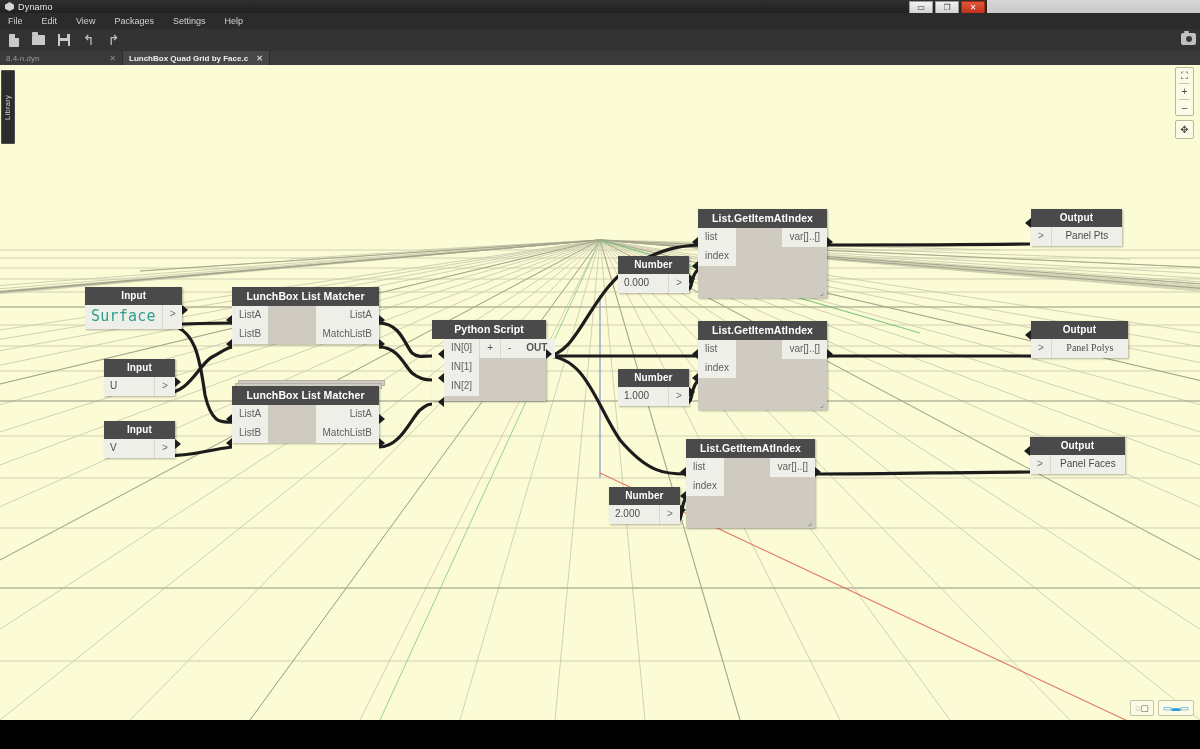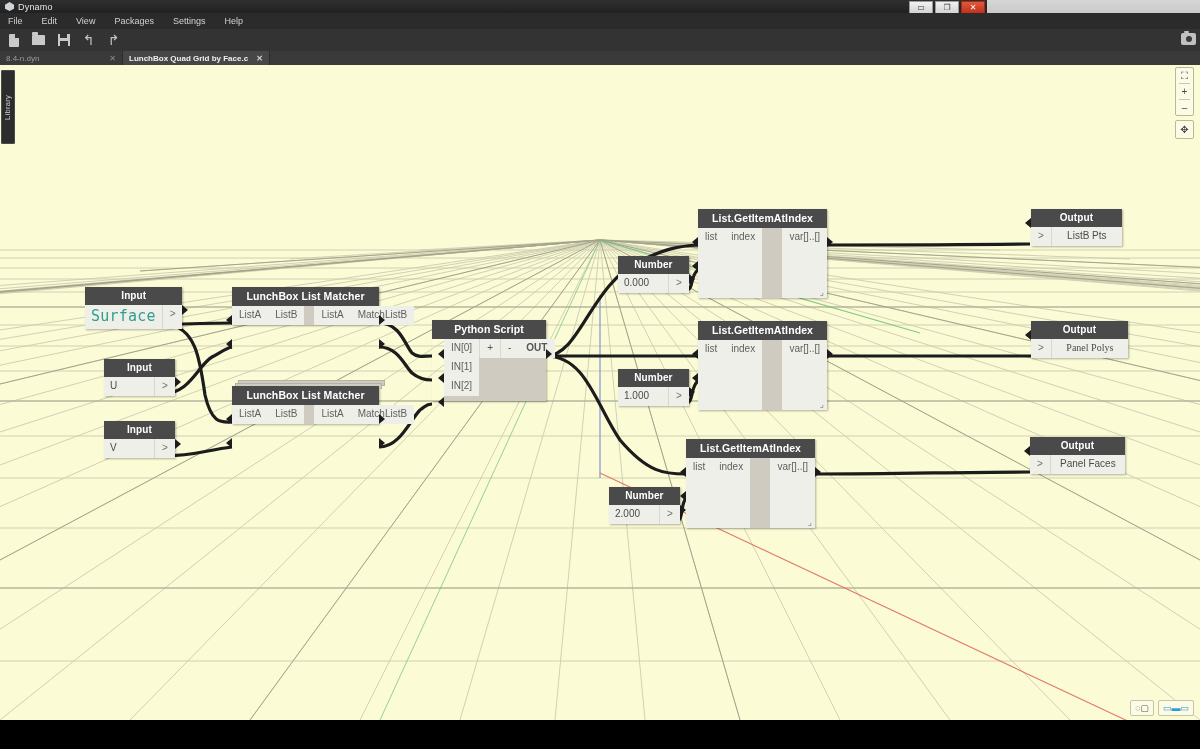--- a/index.html
+++ b/index.html
@@ -149,21 +149,21 @@
     box-shadow:1px 1px 2px rgba(0,0,0,.30);
   }
   .node .nhead{
     background:#4a4a4a;color:#ffffff;font-size:10.5px;font-weight:bold;
     text-align:center;padding:3px 8px 4px;white-space:nowrap;
     letter-spacing:.1px;
   }
   .node .nbody{
     background:#cfcbc0;display:flex;position:relative;
   }
-  .port-col{display:flex;}
+  .port-col{display:flex;flex-direction:column;}
   .port{
     background:#efefe9;color:#5f5f5f;font-size:10px;
     padding:4px 7px 5px;white-space:nowrap;line-height:1;
   }
   .port.right{text-align:right;}
   .spacer{flex:1;min-width:10px;}
 
   .conn-dot{
     position:absolute;width:0;height:0;
     border-top:5px solid transparent;border-bottom:5px solid transparent;
@@ -623,21 +623,21 @@
           <div class="conn-dot conn-out" style="top:9px;"></div>
           <div class="resize-grip">⌟</div>
         </div>
       </div>
 
       <div class="node node-sm" style="left:1031px;top:144px;">
         <div class="nhead">Output</div>
         <div class="row">
           <div class="conn-dot conn-in" style="top:9px;"></div>
           <div class="caret-left">&gt;</div>
-          <div class="field" style="text-align:center;min-width:58px;">ListB Pts</div>
+          <div class="field" style="text-align:center;min-width:58px;">Panel Pts</div>
         </div>
       </div>
 
       <div class="node node-sm" style="left:1031px;top:256px;">
         <div class="nhead">Output</div>
         <div class="row">
           <div class="conn-dot conn-in" style="top:9px;"></div>
           <div class="caret-left">&gt;</div>
           <div class="field" style="text-align:center;min-width:64px;font-family:Liberation Serif, serif;">Panel Polys</div>
         </div>

